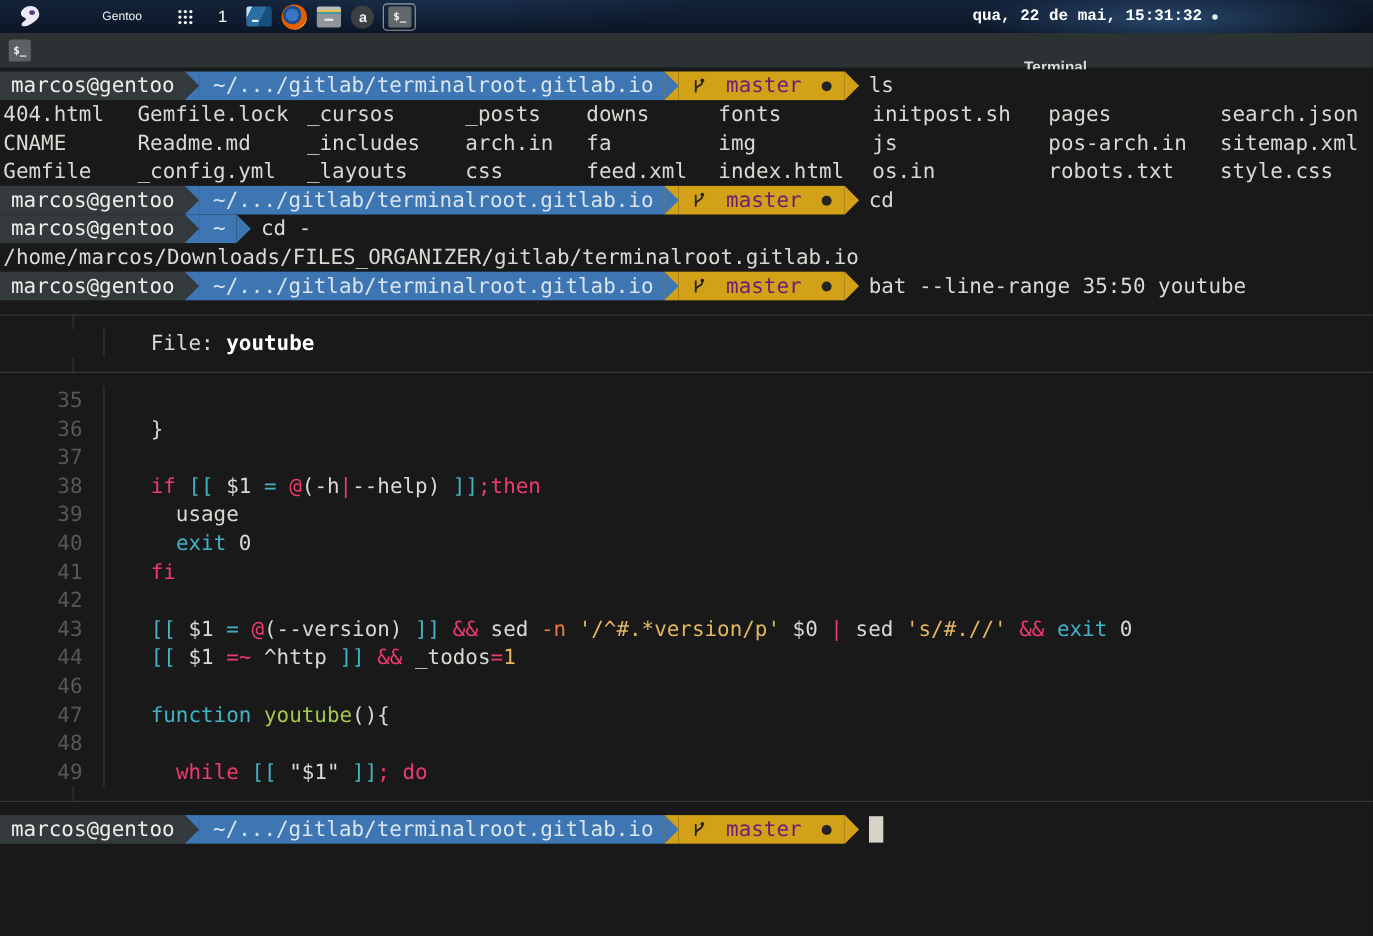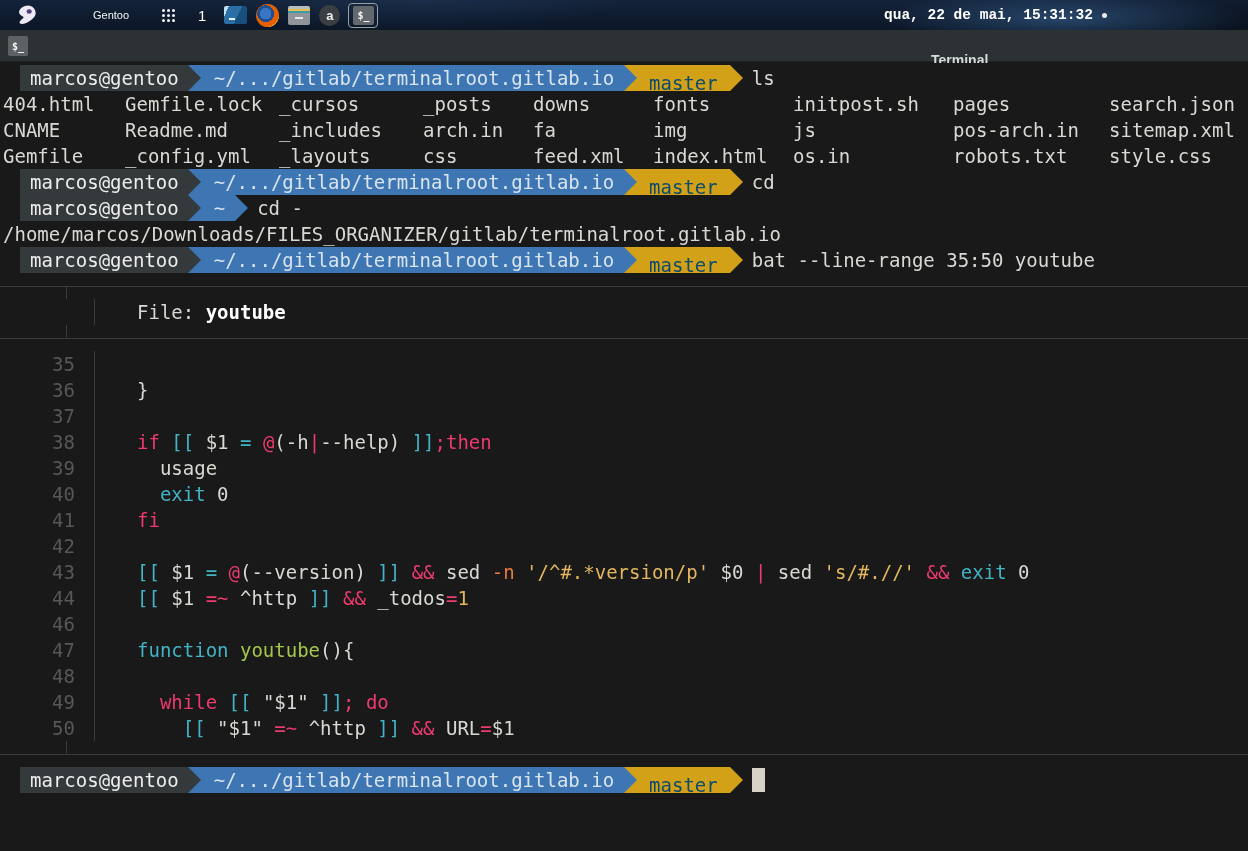--- a/index.html
+++ b/index.html
@@ -45,25 +45,25 @@
   .titlebar{position:relative;height:32px;background:var(--titlebar-bg);
     border-bottom:1px solid #1d2123;}
   .win-icon{position:absolute;left:8px;top:6px;width:20px;height:20px;background:#5c6164;
     border-radius:2px;color:#f2f2f2;font-family:"DejaVu Sans Mono",monospace;font-size:10px;
     font-weight:700;display:flex;align-items:center;justify-content:center;}
   .win-title{position:absolute;left:931px;top:22px;color:#d8dbdc;font-size:14px;font-weight:600;}
   
   .term{position:absolute;top:63px;left:0;right:0;bottom:0;background:var(--term-bg);
     font-family:"DejaVu Sans Mono",monospace;font-size:19px;line-height:26px;color:var(--syn-w);
     padding-top:2px;}
-  .trow{height:26px;display:flex;align-items:center;white-space:pre;padding-left:20px;}
+  .trow{height:26px;display:flex;align-items:center;white-space:pre;}
   .seg{height:26px;display:flex;align-items:center;}
   .seg-user{background:var(--seg-user);color:#eeeeec;padding:0 9px 0 10px;}
   .seg-path{background:var(--seg-path);color:#d9e4ef;padding:0 10px 0 13px;}
-  .seg-git{background:var(--seg-git);color:#0c4a6e;padding:0 12px 0 12px;gap:5px;flex-direction:column;}
+  .seg-git{background:var(--seg-git);color:#701a75;padding:0 12px 0 12px;gap:18px;}
   .arrow{width:0;height:0;border-top:13px solid transparent;border-bottom:13px solid transparent;
     border-left:13px solid transparent;background-clip:border-box;}
   .a-user-path{border-left-color:var(--seg-user);background:var(--seg-path);}
   .a-path-git{border-left-color:var(--seg-path);background:var(--seg-git);}
   .a-path-bg{border-left-color:var(--seg-path);}
   .a-git-bg{border-left-color:var(--seg-git);}
   .dirty-dot{width:9px;height:9px;border-radius:50%;background:#232323;display:inline-block;}
   .cmd{margin-left:9px;white-space:pre;color:#d9d9d4;}
   .cursor{margin-left:9px;width:13px;height:24px;background:#d6d2c8;display:inline-block;}
   .ls-grid{display:grid;grid-template-columns:122px 154px 144px 110px 120px 140px 160px 156px auto;
@@ -289,24 +289,20 @@
         <span class="bat-content"><span class="syn-c">function</span><span class="syn-w"> </span><span class="syn-g">youtube</span><span class="syn-w">(){</span></span>
       </div>
       <div class="bat-row">
         <span class="bat-gutter">48</span>
         <span class="bat-content"></span>
       </div>
       <div class="bat-row">
         <span class="bat-gutter">49</span>
         <span class="bat-content"><span class="syn-w">  </span><span class="syn-p">while</span><span class="syn-w"> </span><span class="syn-c">[[</span><span class="syn-w"> "$1" </span><span class="syn-c">]]</span><span class="syn-p">;</span><span class="syn-w"> </span><span class="syn-p">do</span></span>
       </div>
-      <div class="bat-row">
-        <span class="bat-gutter">50</span>
-        <span class="bat-content"><span class="syn-w">    </span><span class="syn-c">[[</span><span class="syn-w"> "$1" </span><span class="syn-p">=~</span><span class="syn-w"> ^http </span><span class="syn-c">]]</span><span class="syn-w"> </span><span class="syn-p">&amp;&amp;</span><span class="syn-w"> URL</span><span class="syn-p">=</span><span class="syn-w">$1</span></span>
-      </div>
     </div>
   <div class="bat-frame vt-top"></div>
 
   <div class="trow">
     <span class="seg seg-user"><span>marcos@gentoo</span></span>
     <span class="arrow a-user-path"></span>
     <span class="seg seg-path"><span>~/.../gitlab/terminalroot.gitlab.io</span></span>
     <span class="arrow a-path-git"></span>
     <span class="seg seg-git">
       <svg width="13" height="17" viewBox="0 0 13 17">

